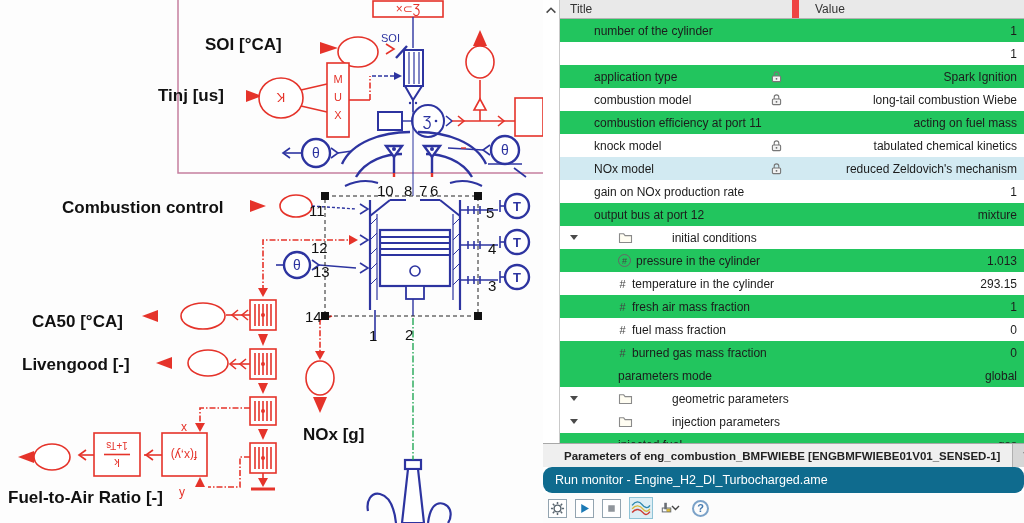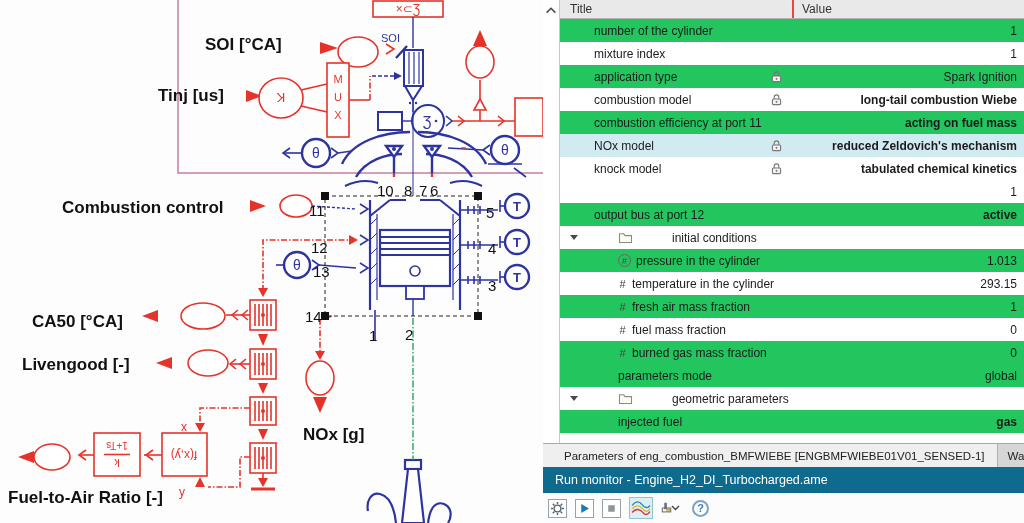--- a/index.html
+++ b/index.html
@@ -4,41 +4,41 @@
 <style>
   html,body{margin:0;padding:0;background:#fff;}
   .app{width:1024px;height:523px;display:flex;font-family:"Liberation Sans",sans-serif;overflow:hidden;background:#fdfdfd;position:relative;}
   .diagram-pane{width:543px;height:523px;background:#fdfdfd;flex:none;position:relative;}
   .right-col{width:481px;height:523px;flex:none;display:flex;flex-direction:column;background:#fff;}
   .table-wrap{height:443px;display:flex;overflow:hidden;}
   .gutter{width:16px;background:#fff;display:flex;justify-content:center;align-items:flex-start;padding-top:4px;}
   .ptable{flex:1;border-left:1px solid #c9c9c9;background:#fff;overflow:hidden;font-size:12px;color:#1c1c1c;}
   .phead{display:flex;height:18px;background:#e9e9e9;border-bottom:1px solid #b3b3b3;align-items:center;color:#333;}
   .phead .hT{width:232px;padding-left:10px;box-sizing:border-box;}
-  .phead .hV{flex:1;padding-left:8px;border-left:2px solid #ef4444;height:100%;display:flex;align-items:center;}
+  .phead .hV{flex:1;padding-left:16px;border-left:7px solid #ef4444;height:100%;display:flex;align-items:center;}
   .prow{display:flex;height:23px;align-items:center;}
   .prow.alt{background:#22c55e;}
   .prow.sel{background:#d2eaf2;}
   .tcell{width:232px;box-sizing:border-box;display:flex;align-items:center;height:100%;overflow:hidden;white-space:nowrap;}
   .tcell.param{padding-left:34px;}
   .tcell.folder{padding-left:6px;gap:33px;}
   .tcell.child{padding-left:58px;}
   .vcell{flex:1;text-align:right;padding-right:7px;white-space:nowrap;overflow:hidden;}
-  .vcell.b{font-weight:bold;}
+  .vcell.b{font-weight:normal;}
   .caret{width:0;height:0;border-left:4px solid transparent;border-right:4px solid transparent;border-top:5px solid #4a4a4a;margin:0 7px 0 4px;flex:none;}
   .fold{margin-right:6px;flex:none;display:inline-flex;}
   .hash{margin-right:5px;color:#444;flex:none;display:inline-flex;align-items:center;justify-content:center;}
   .hash.plain{font-size:11px;width:9px;}
   .hash.circle{width:13px;height:13px;border:1px solid #666;border-radius:50%;font-size:9px;box-sizing:border-box;}
   .lockwrap{margin-left:auto;margin-right:10px;flex:none;display:inline-flex;}
   .tab-bar{height:23px;background:#d6d6d6;border-top:1px solid #a8a8a8;display:flex;align-items:stretch;font-size:11.5px;color:#222;overflow:hidden;}
-  .tab{display:flex;align-items:center;white-space:nowrap;}
+  .tab{display:flex;align-items:center;white-space:nowrap;font-weight:bold;}
   .tab.active{background:#efefef;padding:0 12px 0 21px;border-right:1px solid #b0b0b0;}
   .tab.plain{padding:0 10px;}
-  .rm-title{height:26px;background:#0f6b8e;color:#fff;display:flex;align-items:center;padding-left:12px;font-size:12.5px;}
+  .rm-title{height:26px;background:#0f6b8e;color:#fff;display:flex;align-items:center;padding-left:12px;font-size:12.5px;border-radius:9px;}
   .rm-toolbar{flex:1;background:#fcfcfc;display:flex;align-items:center;gap:8px;padding-left:5px;}
   .tbtn{width:19px;height:19px;border:1px solid #93a4b0;background:#fff;display:flex;align-items:center;justify-content:center;box-sizing:border-box;}
   .tbtn.noborder{border:none;background:transparent;}
   .tbtn.hl{background:#ddeef5;border:1px solid #8fc3d6;width:24px;height:22px;}
   .chev{display:flex;align-items:flex-end;margin-left:-3px;}
   .helpbtn{width:17px;height:17px;border:2px solid #7ba2c8;border-radius:50%;color:#4479ae;font-weight:bold;font-size:11px;display:flex;align-items:center;justify-content:center;box-sizing:border-box;margin-left:4px;}
   svg text{font-family:"Liberation Sans",sans-serif;}
   .dlabel{font-weight:bold;font-size:17px;fill:#111;}
   .portnum{font-size:15px;fill:#111;font-weight:500;}
 </style>
@@ -412,23 +412,20 @@
           <div class="hV">Value</div>
         </div>
         <div>
             <div class="prow alt">
               <div class="tcell param">
                 <span>number of the cylinder</span>
               </div>
               <div class="vcell">1</div>
             </div>
             <div class="prow">
-              <div class="tcell param">
-                <span>mixture index</span>
-              </div>
               <div class="vcell">1</div>
             </div>
             <div class="prow alt">
               <div class="tcell param">
                 <span>application type</span>
                 <span class="lockwrap">
                   <svg width="11" height="13" viewBox="0 0 11 13">
                     <path d="M3.2,6 V4.2 a2.3,2.3 0 0 1 4.6,0 V6" fill="none" stroke="#777" stroke-width="1.1"></path>
                     <rect x="1.4" y="6" width="8.2" height="5.6" rx="1" fill="#f2f2f2" stroke="#777" stroke-width="1.1"></rect>
                     <circle cx="5.5" cy="8.8" r="0.9" fill="#666"></circle>
@@ -449,54 +446,57 @@
                 </span>
               </div>
               <div class="vcell b">long-tail combustion Wiebe</div>
             </div>
             <div class="prow alt">
               <div class="tcell param">
                 <span>combustion efficiency at port 11</span>
               </div>
               <div class="vcell b">acting on fuel mass</div>
             </div>
+            <div class="prow">
+              <div class="tcell param">
+                <span>knock model</span>
+                <span class="lockwrap">
+                  <svg width="11" height="13" viewBox="0 0 11 13">
+                    <path d="M3.2,6 V4.2 a2.3,2.3 0 0 1 4.6,0 V6" fill="none" stroke="#777" stroke-width="1.1"></path>
+                    <rect x="1.4" y="6" width="8.2" height="5.6" rx="1" fill="#f2f2f2" stroke="#777" stroke-width="1.1"></rect>
+                    <circle cx="5.5" cy="8.8" r="0.9" fill="#666"></circle>
+                  </svg>
+                </span>
+              </div>
+              <div class="vcell b">tabulated chemical kinetics</div>
+            </div>
             <div class="prow sel">
               <div class="tcell param">
                 <span>NOx model</span>
                 <span class="lockwrap">
                   <svg width="11" height="13" viewBox="0 0 11 13">
                     <path d="M3.2,6 V4.2 a2.3,2.3 0 0 1 4.6,0 V6" fill="none" stroke="#777" stroke-width="1.1"></path>
                     <rect x="1.4" y="6" width="8.2" height="5.6" rx="1" fill="#f2f2f2" stroke="#777" stroke-width="1.1"></rect>
                     <circle cx="5.5" cy="8.8" r="0.9" fill="#666"></circle>
                   </svg>
                 </span>
               </div>
               <div class="vcell b">reduced Zeldovich's mechanism</div>
             </div>
             <div class="prow">
               <div class="tcell param">
-                <span>knock model</span>
-                <span class="lockwrap">
-                  <svg width="11" height="13" viewBox="0 0 11 13">
-                    <path d="M3.2,6 V4.2 a2.3,2.3 0 0 1 4.6,0 V6" fill="none" stroke="#777" stroke-width="1.1"></path>
-                    <rect x="1.4" y="6" width="8.2" height="5.6" rx="1" fill="#f2f2f2" stroke="#777" stroke-width="1.1"></rect>
-                    <circle cx="5.5" cy="8.8" r="0.9" fill="#666"></circle>
-                  </svg>
-                </span>
-              </div>
-              <div class="vcell b">tabulated chemical kinetics</div>
-            </div>
-            <div class="prow">
+                <span>gain on NOx production rate</span>
+              </div>
               <div class="vcell">1</div>
             </div>
             <div class="prow alt">
               <div class="tcell param">
                 <span>output bus at port 12</span>
               </div>
-              <div class="vcell b">active</div>
+              <div class="vcell b">mixture</div>
             </div>
             <div class="prow">
               <div class="tcell folder">
                 <span class="caret"></span>
                 <span class="fold">
                   <svg width="15" height="13" viewBox="0 0 15 13">
                     <path d="M1.5,11.5 V2.8 h4.2 l1.4,1.8 h6.4 v6.9 z" fill="#fffdf2" stroke="#8a8a8a" stroke-width="1.1"></path>
                   </svg>
                 </span>
                 <span>initial conditions</span>
@@ -546,20 +546,32 @@
             </div>
             <div class="prow">
               <div class="tcell folder">
                 <span class="caret"></span>
                 <span class="fold">
                   <svg width="15" height="13" viewBox="0 0 15 13">
                     <path d="M1.5,11.5 V2.8 h4.2 l1.4,1.8 h6.4 v6.9 z" fill="#fffdf2" stroke="#8a8a8a" stroke-width="1.1"></path>
                   </svg>
                 </span>
                 <span>geometric parameters</span>
+              </div>
+              <div class="vcell"></div>
+            </div>
+            <div class="prow">
+              <div class="tcell folder">
+                <span class="caret"></span>
+                <span class="fold">
+                  <svg width="15" height="13" viewBox="0 0 15 13">
+                    <path d="M1.5,11.5 V2.8 h4.2 l1.4,1.8 h6.4 v6.9 z" fill="#fffdf2" stroke="#8a8a8a" stroke-width="1.1"></path>
+                  </svg>
+                </span>
+                <span>injection parameters</span>
               </div>
               <div class="vcell"></div>
             </div>
             <div class="prow alt">
               <div class="tcell child">
                 <span>injected fuel</span>
               </div>
               <div class="vcell b">gas</div>
             </div>
           </div>

